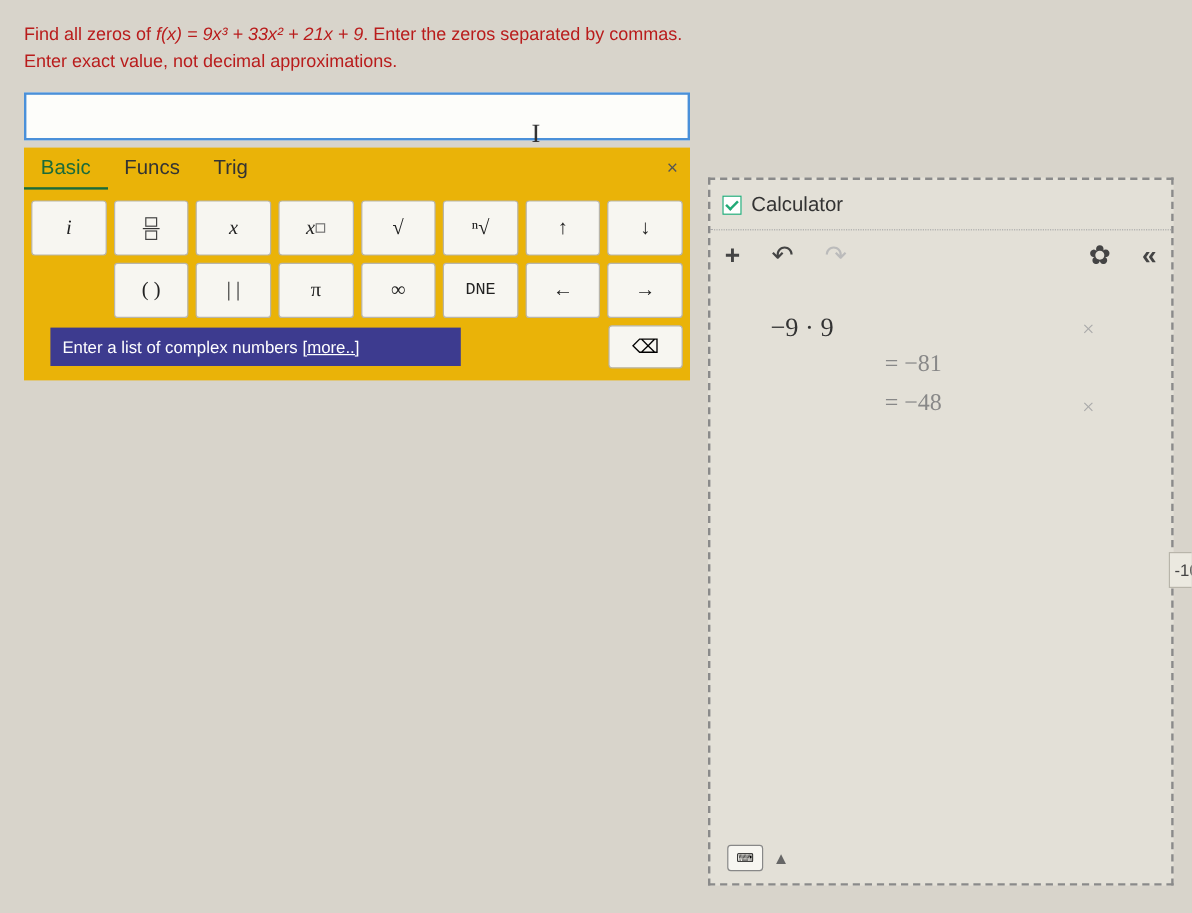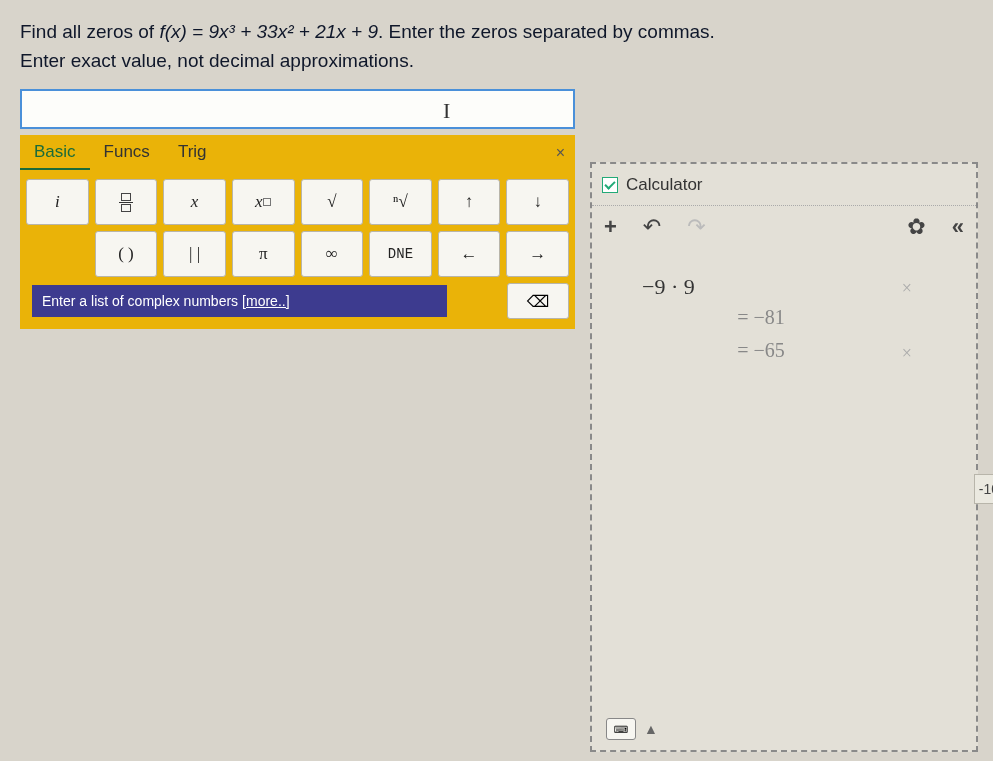--- a/index.html
+++ b/index.html
@@ -6,22 +6,22 @@
     body {
       font-family: Arial, sans-serif;
       background: #d8d4cb;
       width: 993px;
       height: 761px;
       padding: 18px 20px;
       position: relative;
       overflow: hidden;
     }
     .question {
-      font-size: 19px;
-      color: #0f172a;
+      font-size: 15px;
+      color: #b91c1c;
       line-height: 1.5;
       margin-bottom: 14px;
     }
     .math-fn { font-style: italic; }
     .answer-input {
       width: 555px;
       height: 40px;
       border: 2px solid #4a90d9;
       background: #fdfdfa;
       padding: 6px 10px;
@@ -87,22 +87,22 @@
       width: 10px; height: 8px; border: 1px solid #444;
     }
     .key .frac-icon .bar { width: 14px; height: 1px; background: #333; margin: 1px 0;}
     .hint-bar {
       background: #3d3b8f;
       color: #fff;
       font-size: 14px;
       padding: 8px 10px;
       display: flex;
       align-items: flex-start;
-      width: 415px;
-      margin-left: 6px;
+      width: 342px;
+      margin-left: 16px;
     }
     .hint-bar .more { text-decoration: underline; cursor: pointer; margin-left: 4px;}
     .bottom-row {
       display: flex;
       align-items: center;
       padding: 0 6px 10px 6px;
     }
     .backspace {
       margin-left: auto;
       width: 62px;
@@ -111,21 +111,21 @@
       border: 1px solid #b8b5aa;
       border-radius: 3px;
       display: flex;
       align-items: center;
       justify-content: center;
       cursor: pointer;
     }
     
     .calc-panel {
       position: absolute;
-      top: 162px;
+      top: 148px;
       left: 590px;
       width: 388px;
       height: 590px;
       border: 2px dashed #8a8a8a;
       background: #e3e0d7;
     }
     .calc-header {
       display: flex;
       align-items: center;
       height: 42px;
@@ -306,21 +306,21 @@
     <span style="font-weight:bold">«</span>
   </div>
   <div class="calc-body">
     <div style="position:relative">
       <span class="calc-x" style="top:4px">×</span>
       <div class="calc-line">−9 · 9</div>
       <div class="calc-result">= −81</div>
     </div>
     <div style="position:relative">
       <span class="calc-x" style="top:4px">×</span>
-      <div class="calc-result">= −65</div>
+      <div class="calc-result">= −48</div>
     </div>
   </div>
   <div class="calc-side-tab">-10</div>
   <div class="calc-footer">
     <div class="kb-icon">⌨</div>
     <span class="tri-up">▲</span>
   </div>
 </div>
 
 </body></html>

